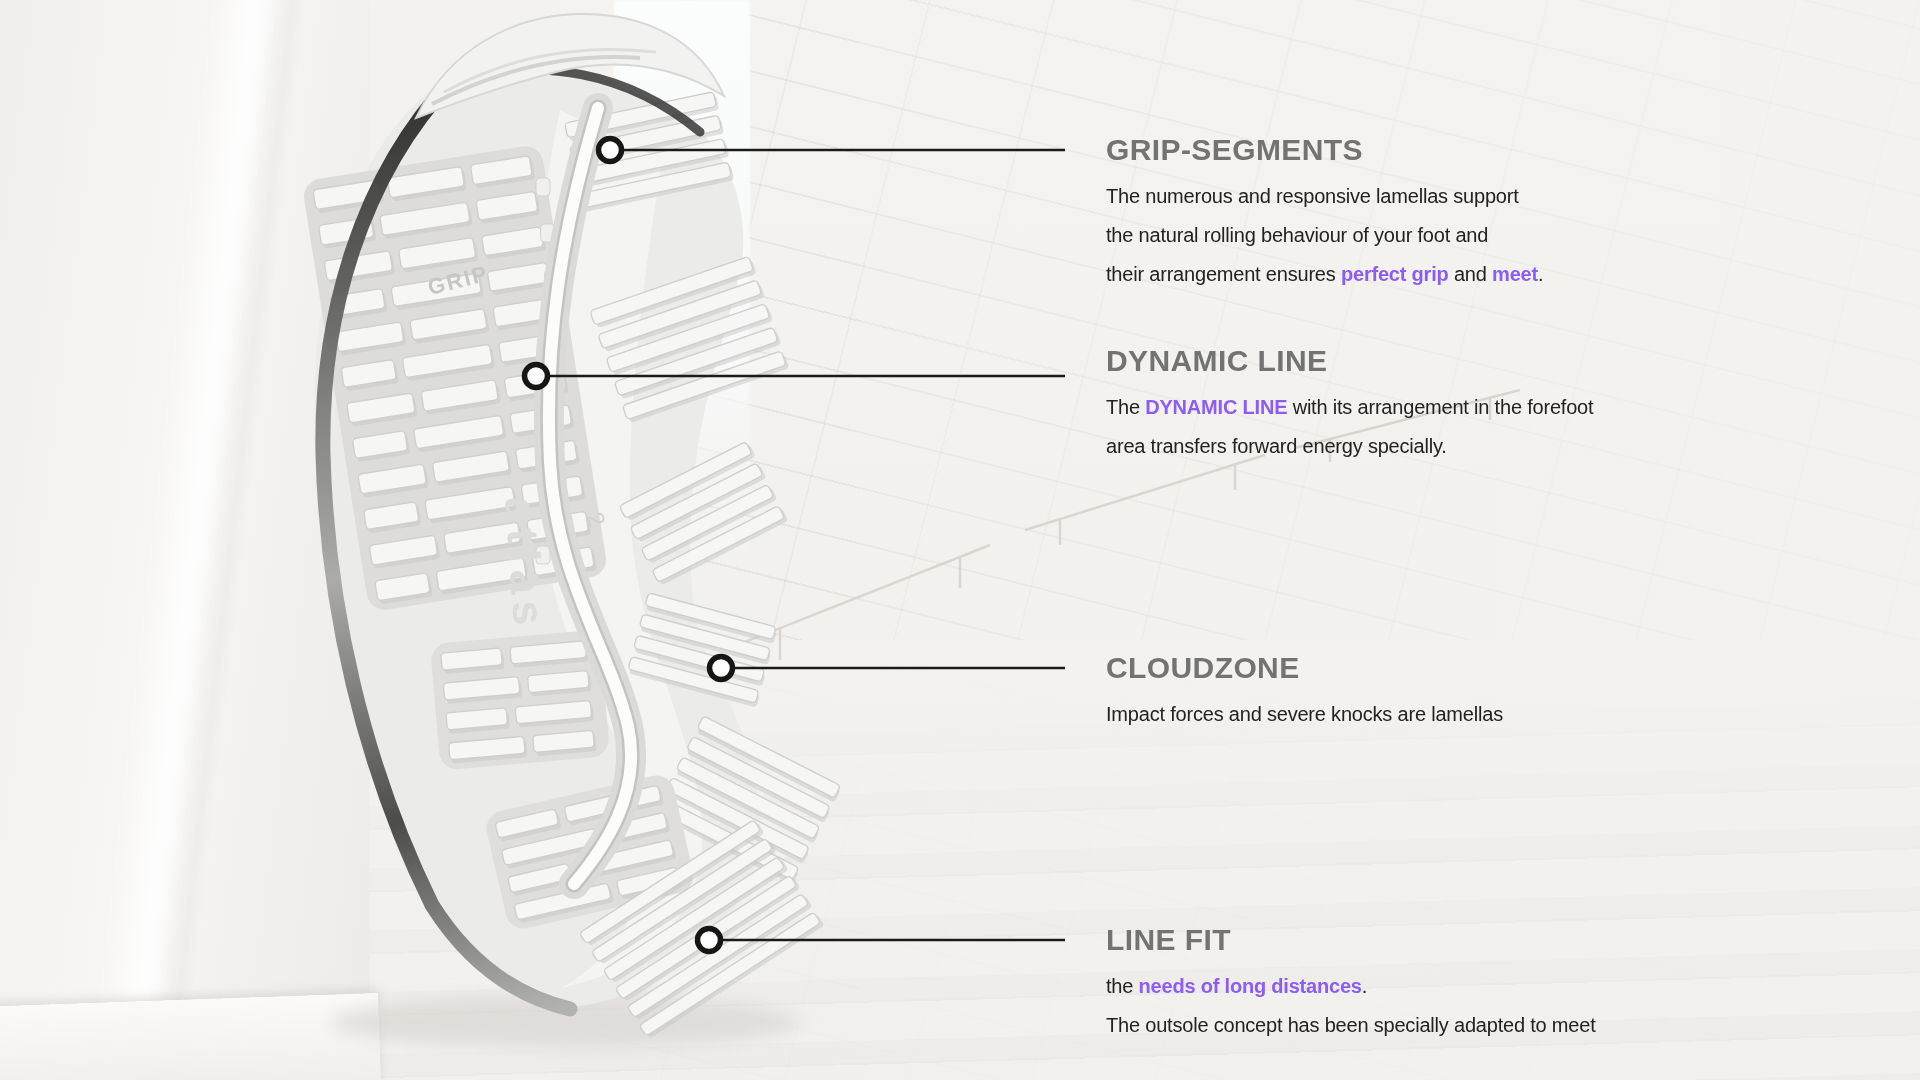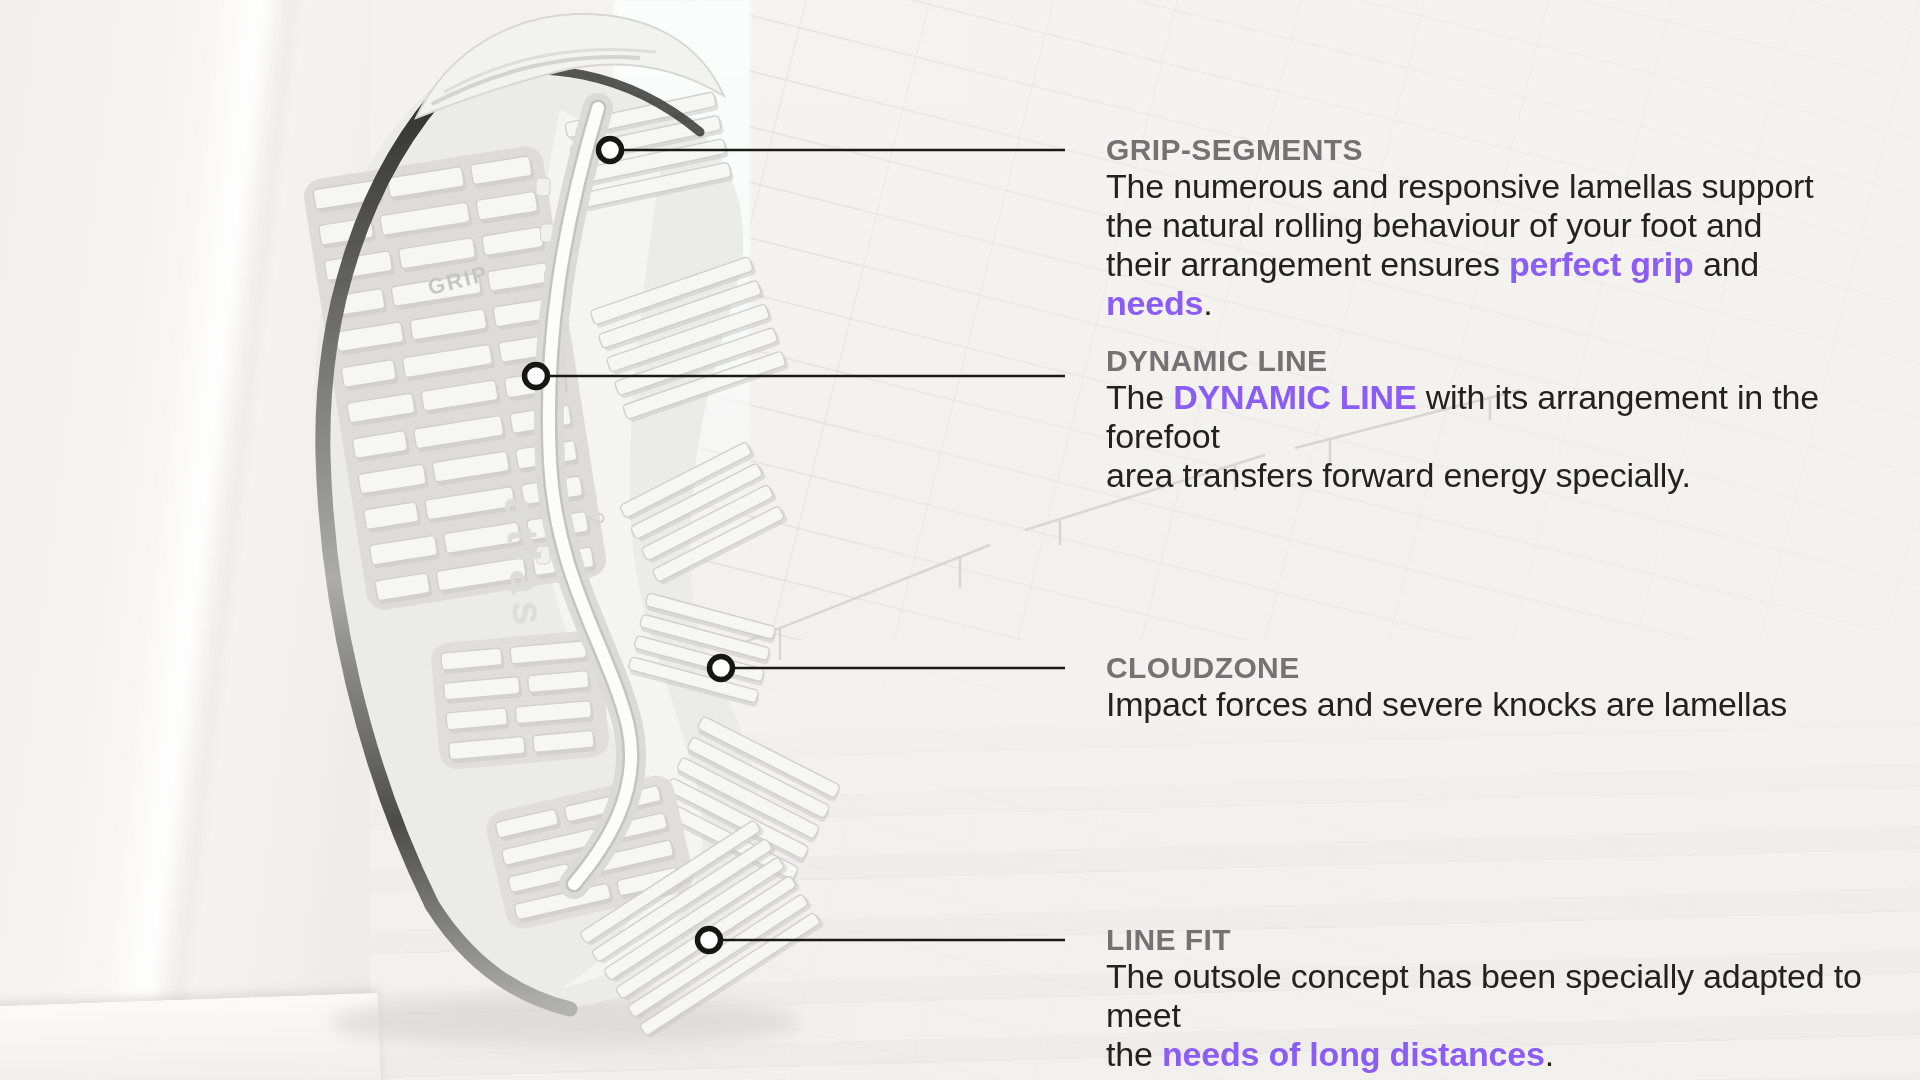--- a/index.html
+++ b/index.html
@@ -53,21 +53,21 @@
     transform:rotate(-2deg);
     box-shadow:0 -4px 10px rgba(180,175,168,.35);
   }
   
   .callout{position:absolute;left:1106px;width:760px;color:#1f1e1c;}
   .callout h2{
     margin:0;font-weight:700;font-size:30px;line-height:34px;letter-spacing:.4px;
     color:#737373;
   }
   .callout .body{
-    margin-top:0;font-size:34px;line-height:39px;font-weight:400;color:#23221f;
+    margin-top:10px;font-size:20px;line-height:39px;font-weight:400;color:#23221f;
     letter-spacing:-0.2px;
   }
   .callout .body b{font-weight:700;color:#8b5cf6;}
   #callout-0{top:133px;}
   #callout-1{top:344px;}
   #callout-2{top:651px;}
   #callout-3{top:923px;}
   svg{position:absolute;left:0;top:0;}
   .lam{fill:#f6f6f5;stroke:#cfcfcd;stroke-width:1.4;}
   .lamshade{fill:#c9c9c6;opacity:.55;}
@@ -351,35 +351,35 @@
     <circle cx="721" cy="668" r="11.5"></circle>
     <circle cx="709" cy="940" r="11.5"></circle>
   </g>
 </svg>
 
 <div class="callout" id="callout-0">
   <h2>GRIP-SEGMENTS</h2>
   <div class="body">
       <div>The numerous and responsive lamellas support</div>
       <div>the natural rolling behaviour of your foot and</div>
-      <div>their arrangement ensures <b>perfect grip</b> and <b>needs</b>.</div>
+      <div>their arrangement ensures <b>perfect grip</b> and <b>meet</b>.</div>
     </div>
 </div>
 <div class="callout" id="callout-1">
   <h2>DYNAMIC LINE</h2>
   <div class="body">
       <div>The <b>DYNAMIC LINE</b> with its arrangement in the forefoot</div>
       <div>area transfers forward energy specially.</div>
     </div>
 </div>
 <div class="callout" id="callout-2">
   <h2>CLOUDZONE</h2>
   <div class="body">
       <div>Impact forces and severe knocks are lamellas</div>
     </div>
 </div>
 <div class="callout" id="callout-3">
   <h2>LINE FIT</h2>
   <div class="body">
+      <div>the <b>needs of long distances</b>.</div>
       <div>The outsole concept has been specially adapted to meet</div>
-      <div>the <b>needs of long distances</b>.</div>
     </div>
 </div>
 
 </body></html>

